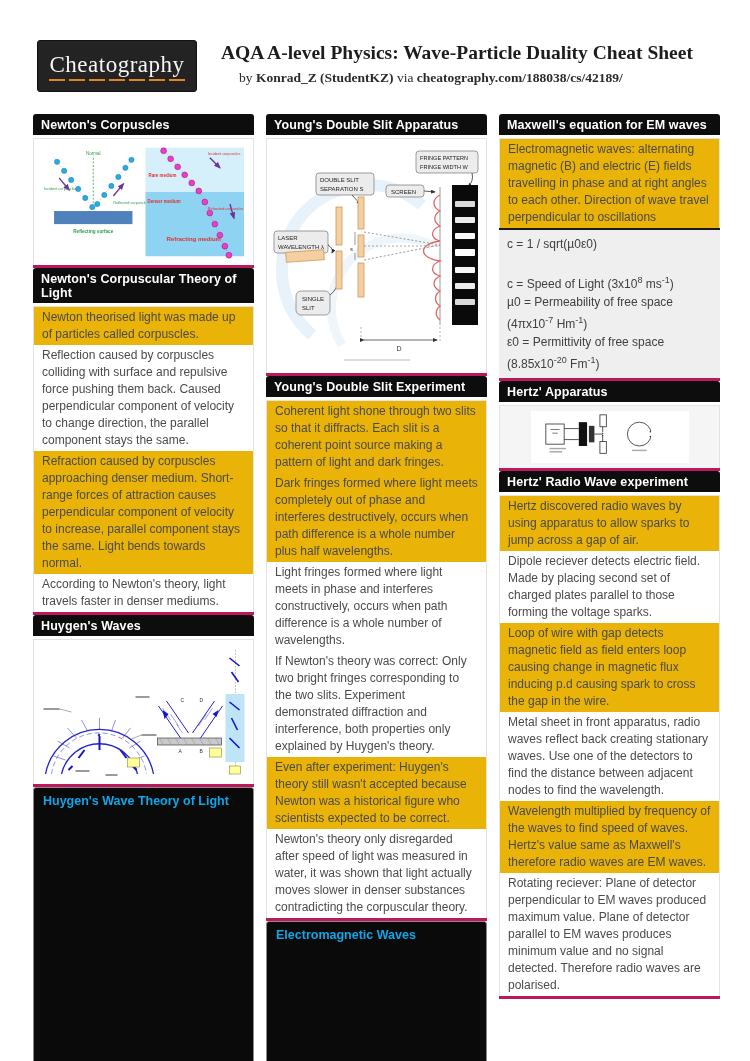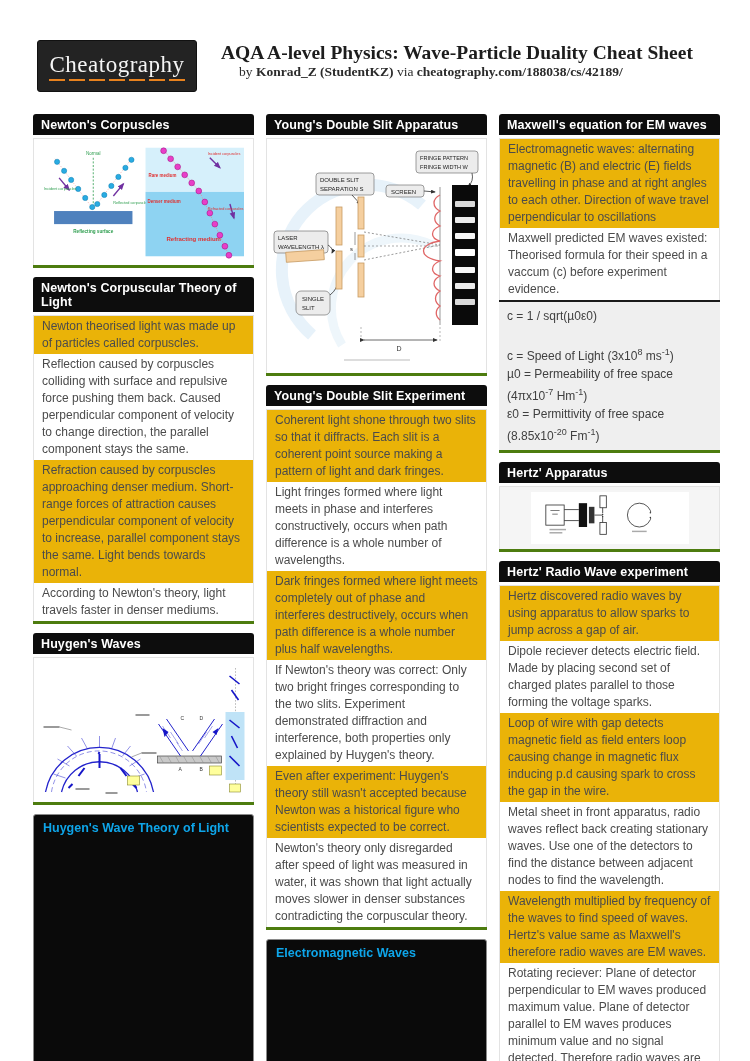--- a/index.html
+++ b/index.html
@@ -5,28 +5,28 @@
   html,body{margin:0;padding:0;background:#e9e9e9;}
   .page{width:750px;height:1061px;background:#ffffff;margin:0 auto;position:relative;overflow:hidden;
         font-family:"Liberation Sans", sans-serif;color:#4b4b4b;}
   
   .header{display:flex;align-items:flex-start;padding:40px 30px 0 37px;gap:24px;}
   .logo-box{width:158px;height:50px;background:#232323;border:1px solid #111;border-radius:3px;
             display:flex;align-items:center;justify-content:center;flex:none;cursor:pointer;}
   .logo-text{font-family:"Liberation Serif", serif;color:#f5f5f5;font-size:23px;letter-spacing:.5px;
              padding-bottom:3px;background:repeating-linear-gradient(90deg,#e8821e 0 16px,rgba(0,0,0,0) 16px 20px) left bottom/100% 2px no-repeat;}
   .titles{padding-top:1px;}
-  .doc-title{font-family:"Liberation Serif", serif;font-weight:bold;font-size:19.5px;color:#1d1d1d;margin:0 0 0 0;line-height:1.2;}
+  .doc-title{font-family:"Liberation Serif", serif;font-weight:bold;font-size:19.5px;color:#1d1d1d;margin:0 0 6px 0;line-height:1.2;}
   .byline{font-family:"Liberation Serif", serif;font-size:13.5px;color:#2b2b2b;padding-left:18px;}
   .byline b{font-weight:bold;}
   
   .columns{display:flex;gap:12px;padding:22px 29px 0 33px;align-items:flex-start;}
   .col{width:221px;flex:none;}
   
-  .card{margin-bottom:9px;border-bottom:3px solid #4d7c0f;}
+  .card{border-bottom:3px solid #be185d;}
   .card-h{background:#0d0d0d;color:#fff;font-size:12.5px;font-weight:bold;padding:4px 8px 3px 8px;
           border-radius:3px 3px 0 0;margin-bottom:3px;letter-spacing:.1px;}
   .card-b{border:1px solid #e3e3e3;border-bottom:none;background:#fff;}
   .row{padding:2px 8px;font-size:12px;line-height:17px;}
   .row.odd{background:#eab308;}
   .row.even{background:#ffffff;}
   
   .code{border-top:2px solid #1a1a1a;background:#efefef;padding:5px 8px;font-size:12px;line-height:18px;color:#404040;}
   .code-line{min-height:18px;}
   .code sup{font-size:9px;}
@@ -310,41 +310,40 @@
             <text x="127" y="206" font-size="7" fill="#333" text-anchor="middle">D</text>
             <rect x="72" y="214" width="66" height="2" fill="#dddddd"></rect>
           </svg>
         </div>
       </section>
 
       <section class="card">
         <div class="card-h">Young's Double Slit Experiment</div>
         <div class="card-b rows">
             <div class="row odd">Coherent light shone through two slits so that it diffracts. Each slit is a coherent point source making a pattern of light and dark fringes.</div>
+            <div class="row odd">Dark fringes formed where light meets completely out of phase and interferes destructively, occurs when path difference is a whole number plus half wavelengths.</div>
             <div class="row even">Light fringes formed where light meets in phase and interferes constructively, occurs when path difference is a whole number of wavelengths.</div>
-            <div class="row odd">Dark fringes formed where light meets completely out of phase and interferes destructively, occurs when path difference is a whole number plus half wavelengths.</div>
             <div class="row even">If Newton's theory was correct: Only two bright fringes corresponding to the two slits. Experiment demonstrated diffraction and interference, both properties only explained by Huygen's theory.</div>
             <div class="row odd">Even after experiment: Huygen's theory still wasn't accepted because Newton was a historical figure who scientists expected to be correct.</div>
             <div class="row even">Newton's theory only disregarded after speed of light was measured in water, it was shown that light actually moves slower in denser substances contradicting the corpuscular theory.</div>
           </div>
       </section>
 
       <section class="blackcard" style="height:146px;">
         <div class="bc-title">Electromagnetic Waves</div>
       </section>
 
     </div>
 
     <div class="col">
 
       <section class="card">
         <div class="card-h">Maxwell's equation for EM waves</div>
         <div class="card-b rows">
             <div class="row odd">Electromagnetic waves: alternating magnetic (B) and electric (E) fields travelling in phase and at right angles to each other. Direction of wave travel perpendicular to oscillations</div>
-            <div class="row even">Maxwell predicted EM waves existed: Theorised formula for their speed in a vaccum (c) before experiment evidence.</div>
           </div>
         <div class="code">
             <div class="code-line">c = 1 / sqrt(µ0ε0)</div>
             <div class="code-line">&nbsp;</div>
             <div class="code-line">c = Speed of Light (3x10<sup>8</sup> ms<sup>-1</sup>)</div>
             <div class="code-line">µ0 = Permeability of free space (4πx10<sup>-7</sup> Hm<sup>-1</sup>)</div>
             <div class="code-line">ε0 = Permittivity of free space (8.85x10<sup>-20</sup> Fm<sup>-1</sup>)</div>
           </div>
       </section>
 

